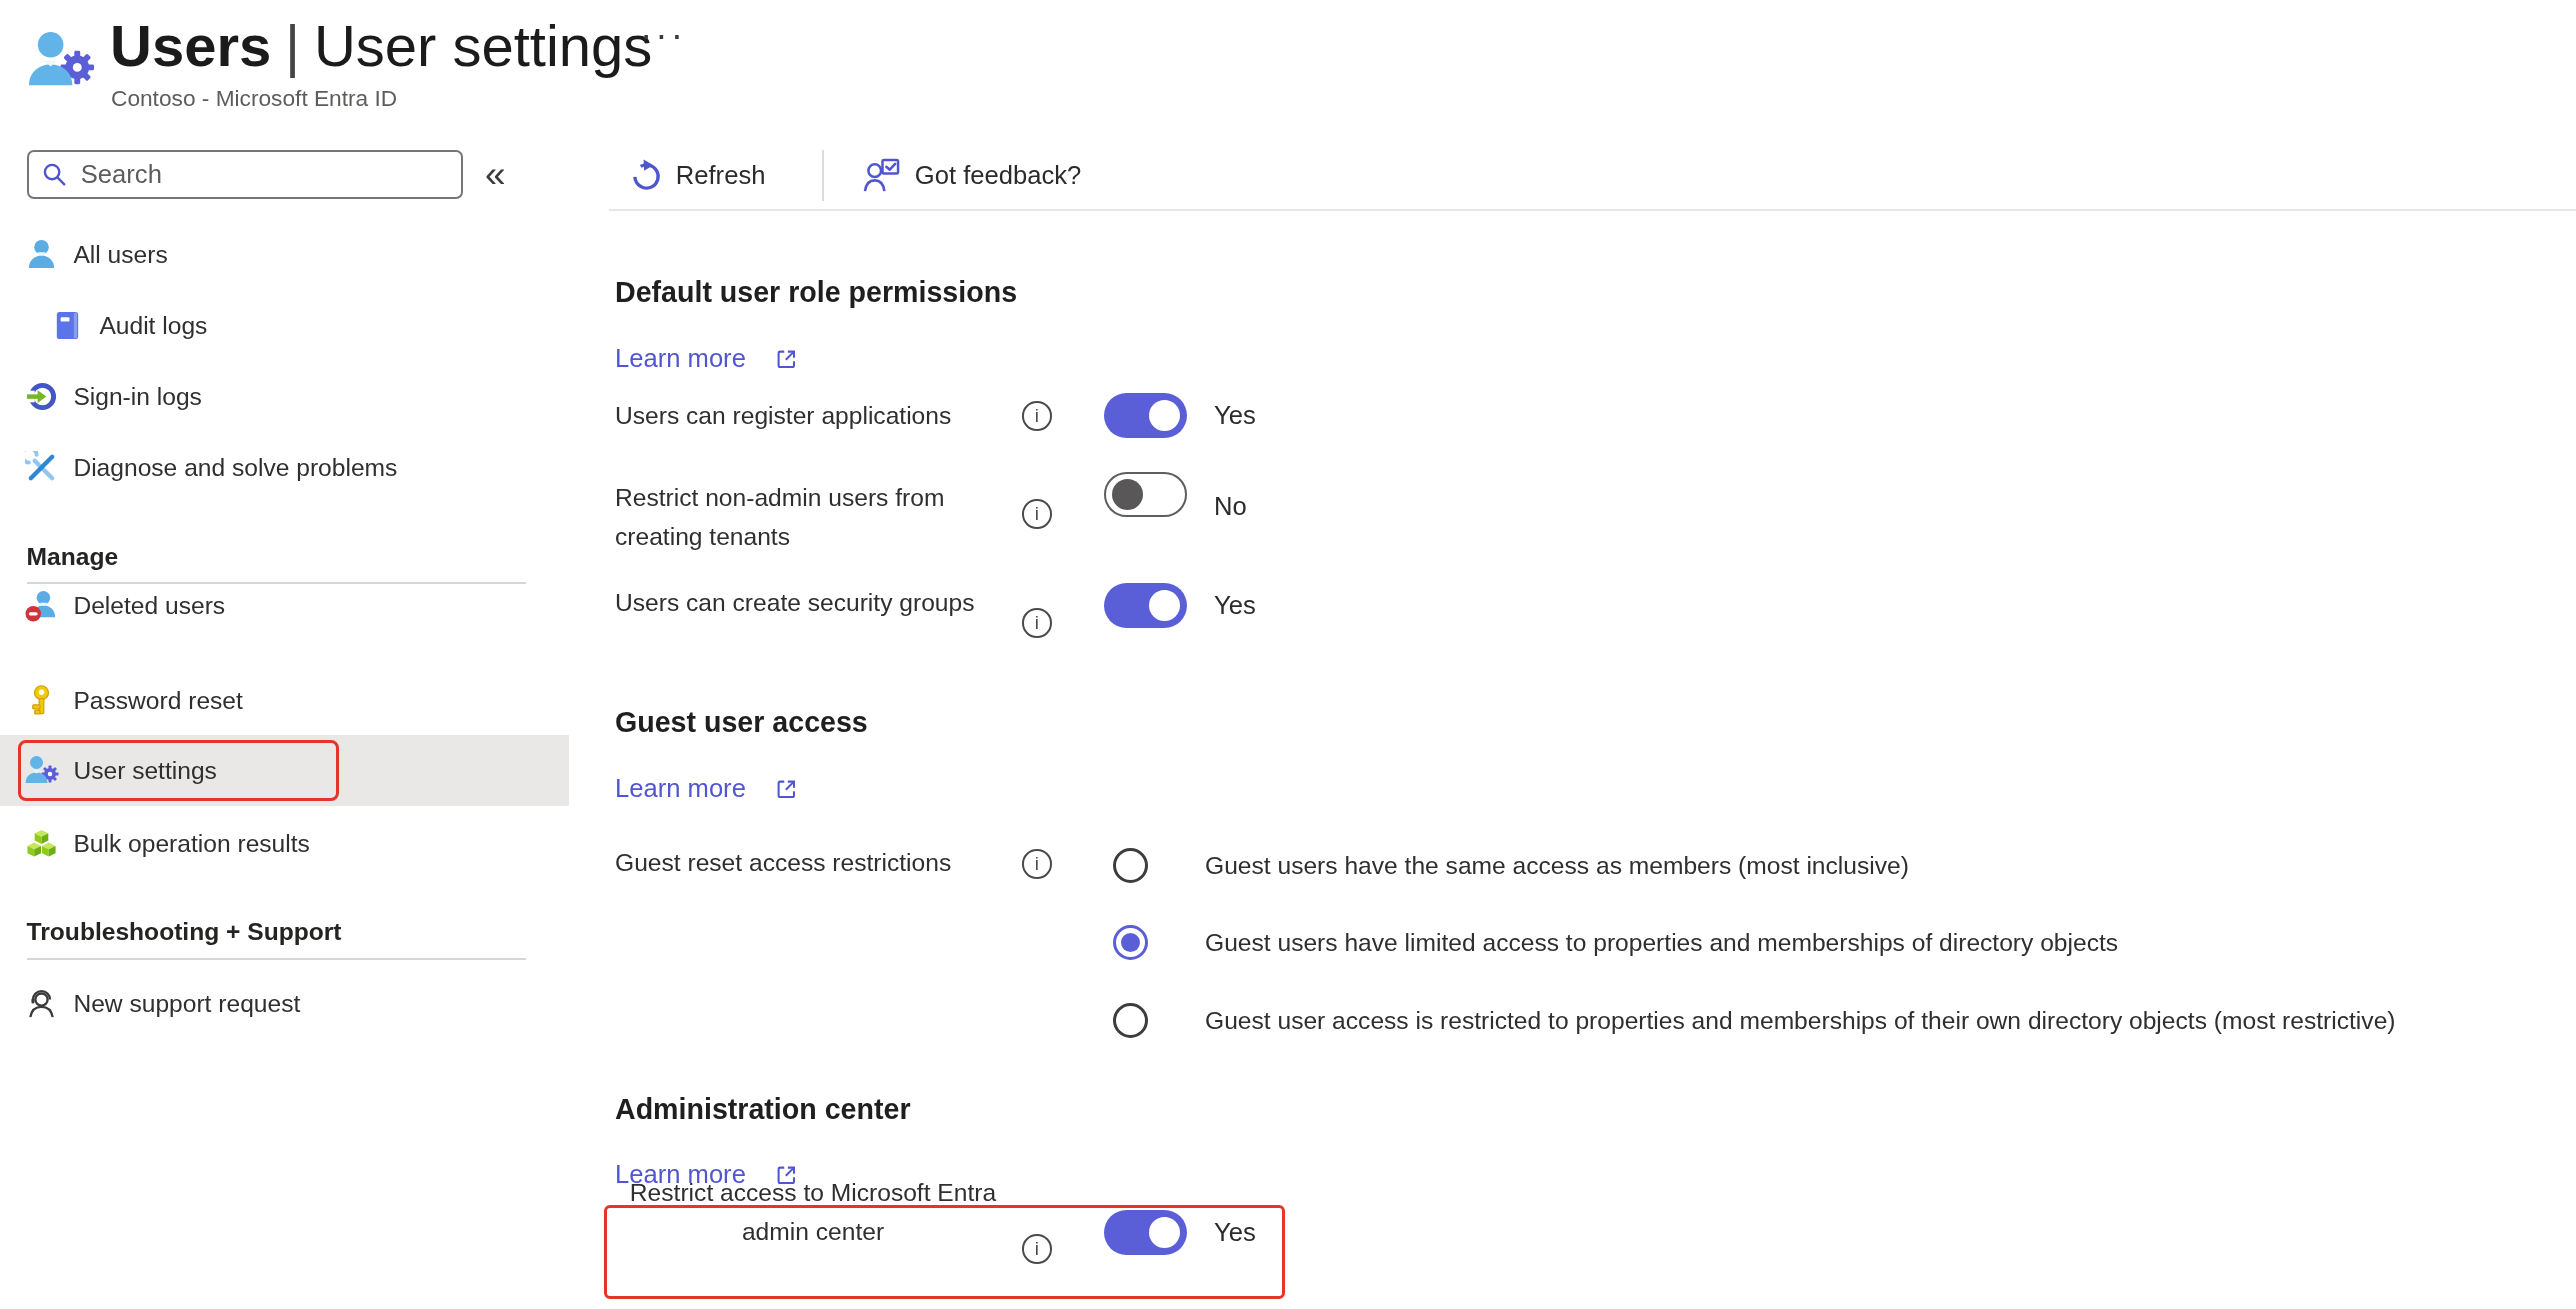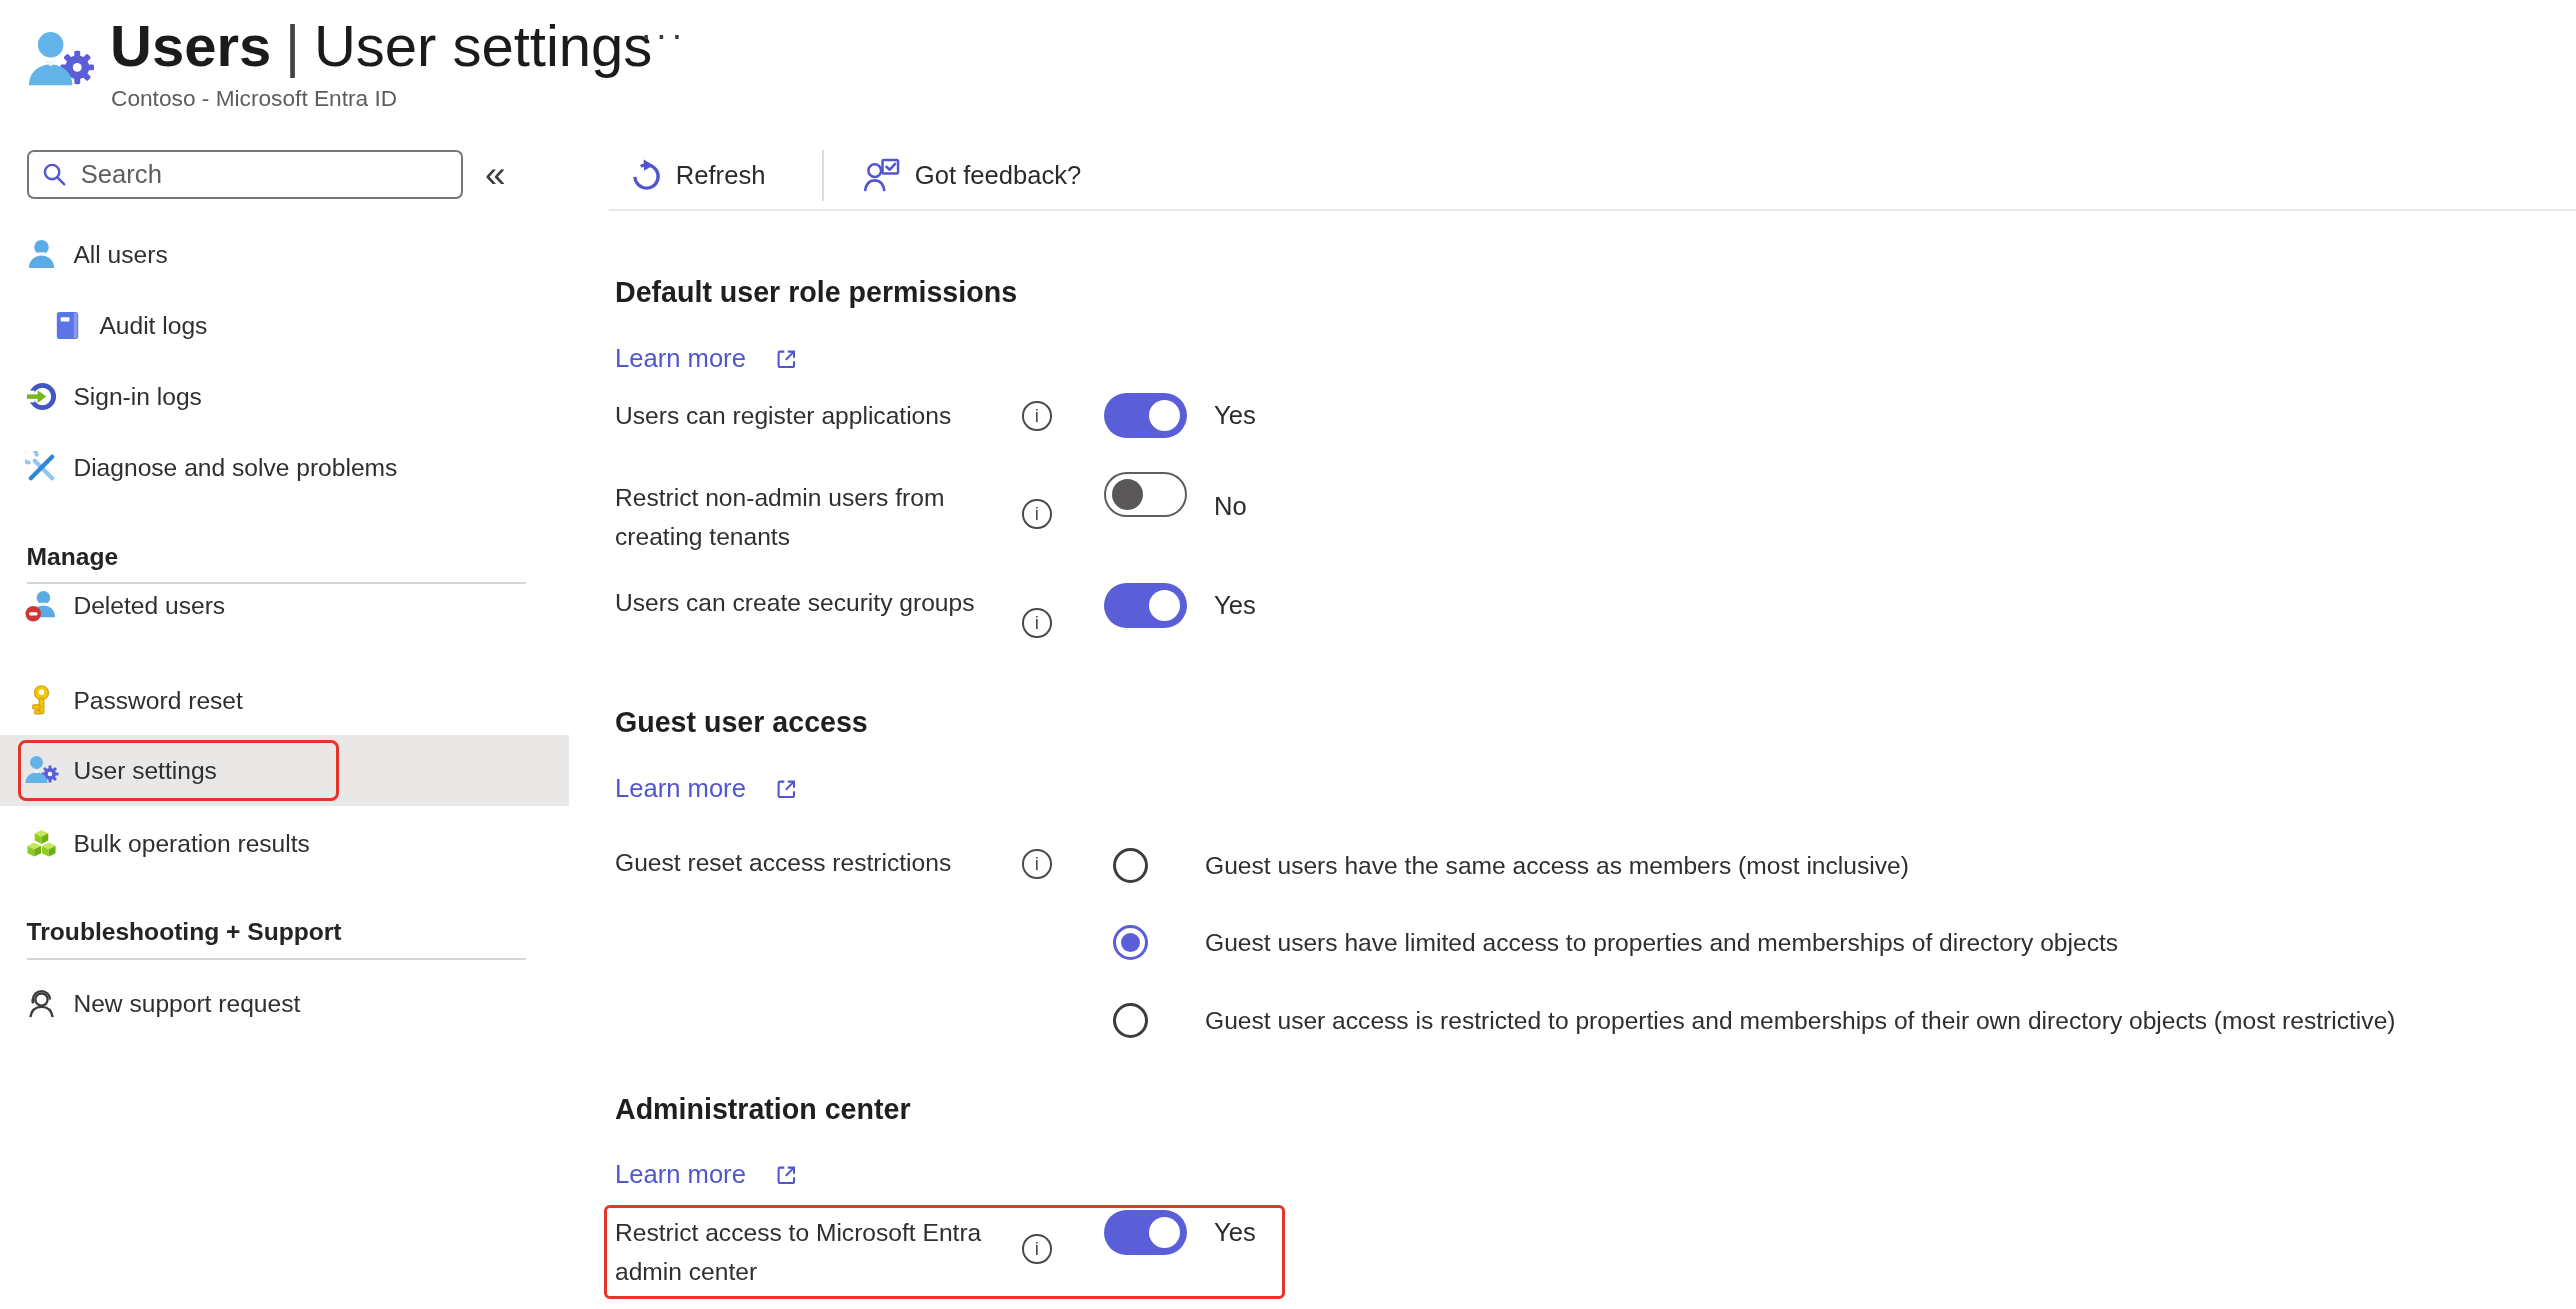--- a/index.html
+++ b/index.html
@@ -316,19 +316,19 @@
 <a class="learn-more" style="top:1160px;">
   <span>Learn more</span>
   <svg width="24.6" height="24.6" viewBox="0 0 24 24">
     <path d="M10 4.5H6C5 4.5 4.5 5 4.5 6v12c0 1 .5 1.5 1.5 1.5h12c1 0 1.5-.5 1.5-1.5v-4" fill="none" stroke="#5156d0" stroke-width="2"></path>
     <path d="M13.5 4.5H19.5V10.5" fill="none" stroke="#5156d0" stroke-width="2"></path>
     <path d="M19 5L11.5 12.5" fill="none" stroke="#5156d0" stroke-width="2"></path>
   </svg>
 </a>
 
 <div class="annot" style="left:604px;top:1205px;width:681px;height:94px;border-radius:5.9px;"></div>
-<div class="row-label" style="top:1213px;">Restrict access to Microsoft Entra admin center</div>
+<div class="row-label" style="top:1173px;text-align:center;">Restrict access to Microsoft Entra admin center</div>
 <i class="info-ic" style="left:1022px;top:1234px;">i</i>
 <div class="toggle on" style="top:1210px;">
     <div class="knob"></div>
   </div>
 <div class="val-label" style="top:1213px;">Yes</div>
 
 
 </body></html>

